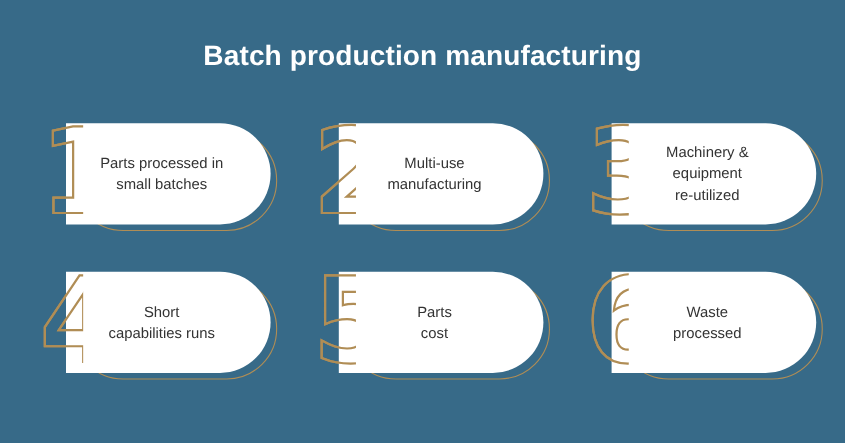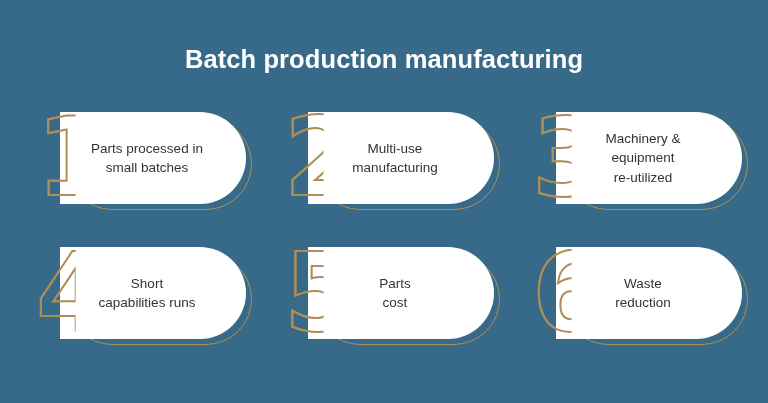--- a/index.html
+++ b/index.html
@@ -19,21 +19,21 @@
   #infographic {
     position: relative;
     width: 768px;
     height: 403px;
     background: #376a88;
   }
 
   
   #page-title {
     position: absolute;
-    top: 44px;
+    top: 36px;
     left: 0;
     width: 768px;
     text-align: center;
     color: #ffffff;
     font-size: 25.5px;
     font-weight: bold;
     letter-spacing: 0.1px;
     line-height: 1.2;
   }
 
@@ -194,19 +194,19 @@
 cost</span>
       </div>
       <div class="item-number-front">5</div>
     </div>
 
     <div class="item col-3 row-2">
       <div class="item-number">6</div>
       <div class="pill-outline"></div>
       <div class="pill">
         <span class="pill-label">Waste
-reduction</span>
+processed</span>
       </div>
       <div class="item-number-front">6</div>
     </div>
 
   </div>
 </div>
 
 </body></html>

